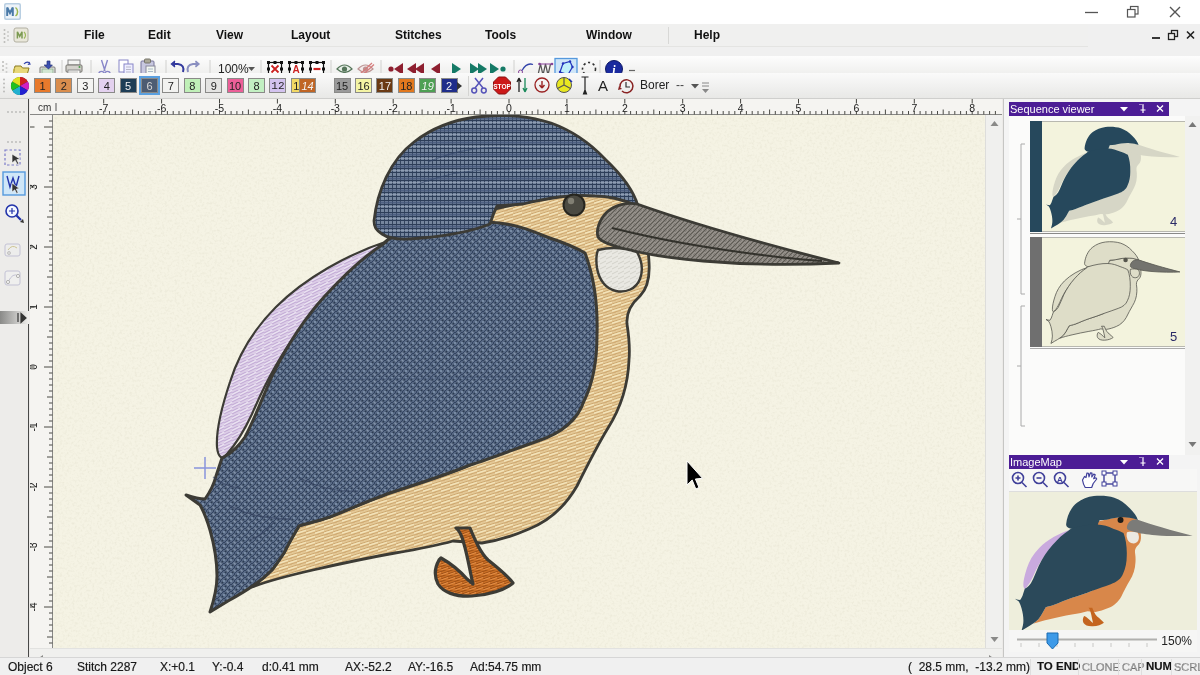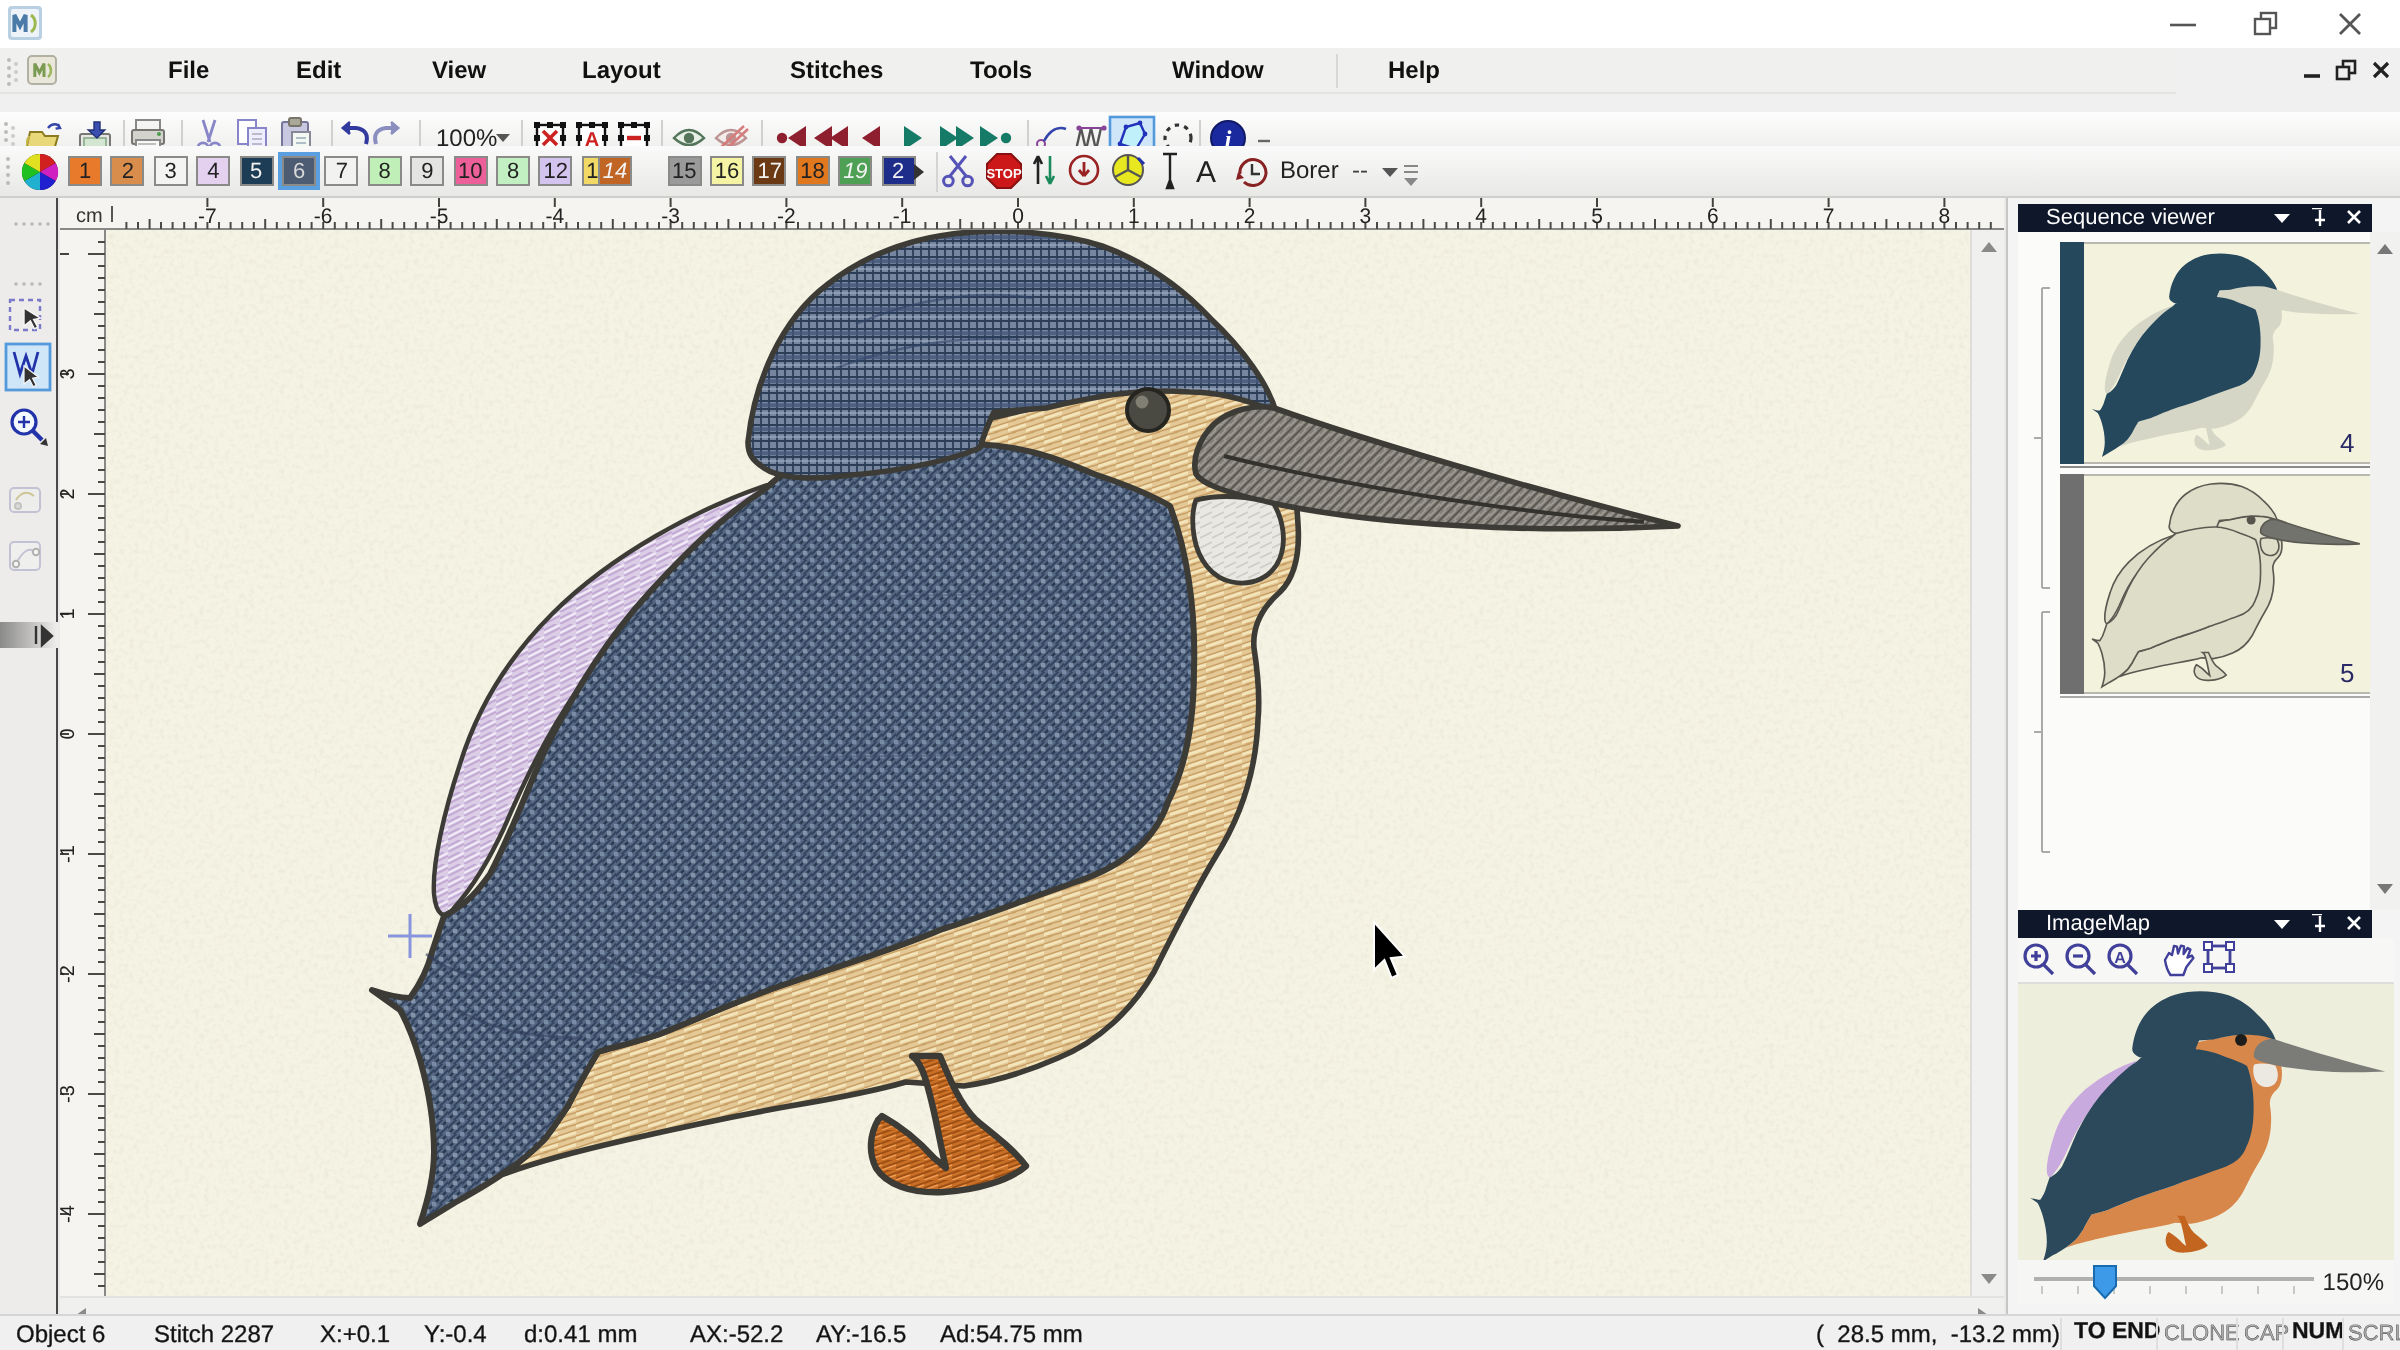--- a/index.html
+++ b/index.html
@@ -12,21 +12,21 @@
 #palette{left:0;top:73px;width:1200px;height:26px;background:linear-gradient(#fafafa,#e8e8e6);border-bottom:1px solid #cfcfcd}
 .sw{position:absolute;top:5px;width:17px;height:15px;font-size:11px;text-align:center;line-height:15px;border:1px solid #8a8a88;color:#222;font-weight:400}
 #work{left:0;top:99px;width:1200px;height:558px;background:#eceae8}
 #lstrip{left:0;top:0;width:29px;height:558px;background:#edecea;border-right:1px solid #484848}
 #hruler{left:30px;top:0;width:972px;height:16px;background:#f5f4f1}
 #vruler{left:30px;top:16px;width:23px;height:533px;background:#f5f4f1}
 #canvas{left:53px;top:16px;width:932px;height:533px;background:#f2f0e0}
 #vsb{left:985px;top:16px;width:17px;height:533px;background:#f0f0ee;border-left:1px solid #dddddb}
 #hsb{left:30px;top:549px;width:972px;height:9px;background:#f0f0ee;border-top:1px solid #e2e2e0}
 #rpanel{left:1003px;top:99px;width:197px;height:558px;background:#f4f4f4;border-left:1px solid #c6c6c4}
-.ptitle{position:absolute;width:177px;height:14px;background:#0f172a;color:#fcfcfc;font-size:11px;line-height:14px;padding-left:14px}
+.ptitle{position:absolute;width:160px;height:14px;background:#4c1d95;color:#fcfcfc;font-size:11px;line-height:14px;padding-left:1px}
 #status{left:0;top:657px;width:1200px;height:18px;background:#f0f0f0;border-top:1px solid #d6d6d6;font-size:12px;color:#111;-webkit-text-stroke:0.2px #333}
 .st{position:absolute;top:2px;white-space:pre}
 .stlight{color:#ababab;font-size:11px;top:3px}
 .sep{position:absolute;top:1px;width:1px;height:16px;background:#dedede}
 </style></head><body>
 <div id="titlebar" class="abs">
 <svg class="abs" style="left:4px;top:3px" width="17" height="17" viewBox="0 0 17 17">
       <rect width="17" height="17" rx="2" fill="#b9cfe2"></rect>
       <rect x="1.5" y="1.5" width="14" height="14" rx="1" fill="#edf3f9"></rect>
       <path d="M3.2 13 V4.5 l2.8 5.5 2.8-5.5 V13" stroke="#4a7aa8" stroke-width="2" fill="none"></path>
@@ -234,21 +234,21 @@
 <div class="sw" style="left:55.4px;background:#d98d4d;color:#222;">2</div>
 <div class="sw" style="left:76.8px;background:#f4f4f2;color:#222;">3</div>
 <div class="sw" style="left:98.2px;background:#e3d1ef;color:#222;">4</div>
 <div class="sw" style="left:119.6px;background:#1d3d56;color:#f2f2f2;">5</div>
 <div class="sw" style="left:141.0px;background:#4d5c72;color:#d8d8d8;box-shadow:0 0 0 2px #5aa0e0;">6</div>
 <div class="sw" style="left:162.4px;background:#f2f2f0;color:#222;">7</div>
 <div class="sw" style="left:183.8px;background:#c0f0b8;color:#222;">8</div>
 <div class="sw" style="left:205.2px;background:#e4e4e2;color:#222;">9</div>
 <div class="sw" style="left:226.6px;background:#ec5f98;color:#222;">10</div>
 <div class="sw" style="left:248.0px;background:#c2f0c2;color:#222;">8</div>
-<div class="sw" style="left:269.4px;background:#d3c3ef;color:#222;">12</div>
+<div class="sw" style="left:269.4px;background:#d3c3ef;color:#222;font-family:Liberation Mono, monospace;">12</div>
 <div class="sw" style="left:290.8px;background:#f2d864;color:#222;">13</div>
 <div class="sw" style="left:299px;background:#c06524;color:#f2f2f2;font-style:italic;">14</div>
 <div class="sw" style="left:333.6px;background:#9a9a9a;color:#222;">15</div>
 <div class="sw" style="left:355.0px;background:#f4f4a4;color:#222;">16</div>
 <div class="sw" style="left:376.4px;background:#6b3a14;color:#f2f2f2;">17</div>
 <div class="sw" style="left:397.8px;background:#e2781e;color:#222;">18</div>
 <div class="sw" style="left:419.2px;background:#4ea054;color:#f2f2f2;font-style:italic;">19</div>
 <div class="sw" style="left:440.6px;background:#1f2d8a;color:#f2f2f2;">2</div>
 <svg class="abs" style="left:455px;top:8px" width="10" height="10">
       <path d="M2 1 L7 5 L2 9 Z" fill="#333"></path>

